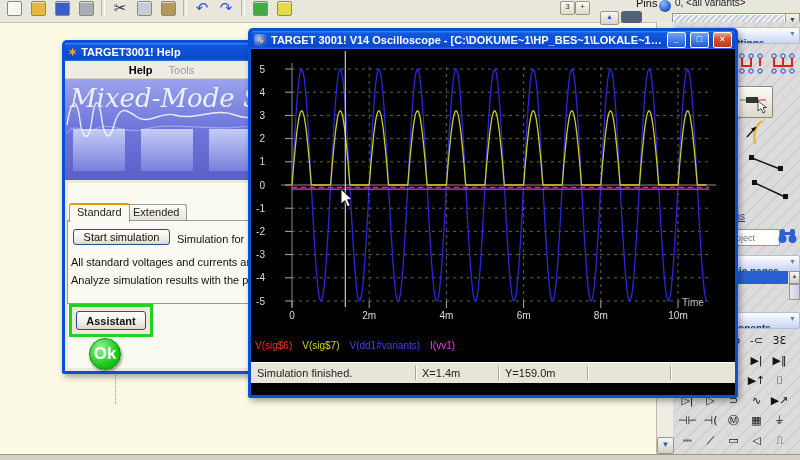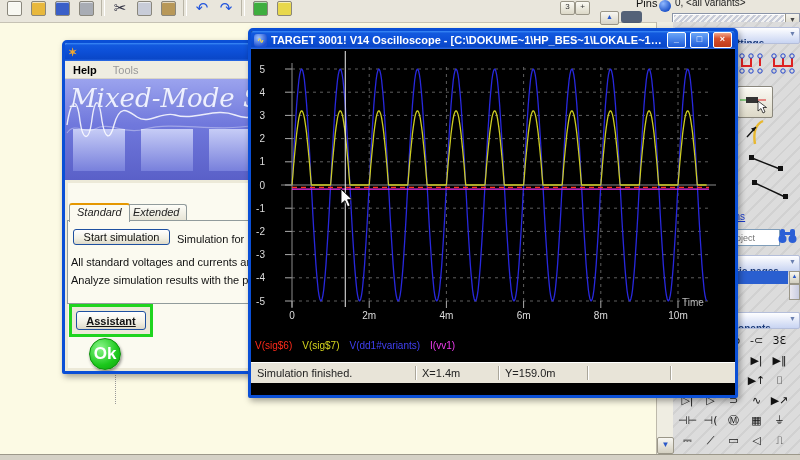--- a/index.html
+++ b/index.html
@@ -49,27 +49,27 @@
 
   
   .win{position:absolute;border:3px solid #0A4FD6;border-radius:5px 5px 2px 2px;background:#ECE9D8;box-shadow:2px 3px 6px rgba(0,0,0,.35);overflow:hidden;}
   .titlebar{height:18px;background:linear-gradient(180deg,#3C8CF8 0%,#1259DE 12%,#0D50D8 45%,#0A47C8 88%,#2E6FE8 100%);display:flex;align-items:center;padding:0 3px;gap:4px;color:#fff;font-weight:bold;font-size:11px;white-space:nowrap;}
   .titlebar .ttl{flex:1;overflow:hidden;text-overflow:ellipsis;}
   .tbtn{width:17px;height:14px;flex:0 0 auto;border:1px solid #fff;border-radius:2px;background:linear-gradient(#6AA6F8,#1E5BD8);color:#fff;font-size:9px;line-height:12px;text-align:center;}
   .tbtn.close{background:linear-gradient(#F2A88C,#D6502C 40%,#C03A18);}
 
   
   #help-win{left:62px;top:40px;width:193px;height:328px;z-index:5;}
-  .help-menubar{height:17px;background:#EFEDE1;border-bottom:1px solid #D8D4C8;display:flex;align-items:center;font-size:11px;gap:16px;padding:0 8px;}
+  .help-menubar{height:17px;background:#EFEDE1;border-bottom:1px solid #D8D4C8;display:flex;align-items:center;font-size:11px;gap:16px;padding:0 8px;justify-content:center;}
   .help-menubar .dim{color:#999;}
   .banner{position:relative;height:101px;background:linear-gradient(180deg,#9BA3EE 0%,#7078DC 45%,#5A60C8 100%);overflow:hidden;}
   .bsq{position:absolute;top:50px;width:52px;height:42px;background:linear-gradient(180deg,#C6CCF6,#7880DC);}
   .banner-text{position:absolute;left:5px;top:4px;font-family:"DejaVu Serif",serif;font-style:italic;font-size:26px;color:#EEF0FF;text-shadow:0 0 2px #8890D0;white-space:nowrap;}
   .help-content{position:absolute;left:3px;right:3px;top:140px;bottom:3px;background:#FBFAF0;}
-  .tab{position:absolute;height:16px;font-size:11px;padding:1px 7px 0;background:linear-gradient(#FDFDF8,#E4E1D2);border:1px solid #919B9C;border-bottom:none;border-radius:3px 3px 0 0;color:#222;font-style:italic;}
+  .tab{position:absolute;height:16px;font-size:11px;padding:1px 7px 0;background:linear-gradient(#FDFDF8,#E4E1D2);border:1px solid #919B9C;border-bottom:none;border-radius:3px 3px 0 0;color:#222;}
   .tab.active{background:#FBFAF0;border-top:2px solid #E59700;z-index:2;}
   .tabbox{position:absolute;left:2px;top:177px;width:184px;height:82px;border:1px solid #919B9C;background:#FBFAF0;}
   .xpbtn{background:linear-gradient(180deg,#FFFFFF,#F2F0E4 60%,#DDD9C8);border:1px solid #1E50A0;border-radius:3px;font-size:11px;color:#111;text-align:center;}
   .helpline{position:absolute;font-size:11px;color:#111;white-space:nowrap;}
   .assist-frame{position:absolute;left:4px;top:261px;width:78px;height:27px;border:3px solid #1FD41F;background:#ECE9D8;display:flex;align-items:center;justify-content:center;}
   .okbtn{position:absolute;left:24px;top:295px;width:30px;height:30px;border-radius:50%;border:1px solid #0B8F0B;background:radial-gradient(circle at 35% 30%,#8CF78C,#1CC81C 60%,#0E9E0E);color:#fff;font-weight:bold;font-size:17px;display:flex;align-items:center;justify-content:center;box-shadow:1px 2px 3px rgba(0,0,0,.4);}
 
   
   #scope-win{left:248px;top:28px;width:484px;height:364px;z-index:6;background:#000;}
   .scope-menubar{height:15px;background:#141414;display:flex;align-items:center;padding-left:4px;font-size:10px;color:#EEE;}
@@ -247,20 +247,21 @@
         <div class="comp">⟋</div>
         <div class="comp">▭</div>
         <div class="comp">◁</div>
         <div class="comp">⎍</div>
       </div>
   </div>
 
   <div class="win" id="help-win">
     <div class="titlebar">
       <span style="color:#F0A830;font-size:11px;">✶</span>
+      <span class="ttl">TARGET3001! Help</span>
     </div>
     <div class="help-menubar">
       <span style="font-weight:bold;">Help</span>
       <span class="dim">Tools</span>
     </div>
     <div class="banner">
       <div class="bsq" style="left:8px;"></div>
       <div class="bsq" style="left:76px;"></div>
       <div class="bsq" style="left:144px;"></div>
       <svg width="190" height="70" style="position:absolute;left:0;top:12px;">
@@ -271,21 +272,21 @@
     </div>
     <div class="help-content"></div>
     <div class="tab active" style="left:4px;top:160px;">Standard</div>
     <div class="tab" style="left:60px;top:161px;">Extended</div>
     <div class="tabbox"></div>
     <button class="xpbtn" style="position:absolute;left:8px;top:186px;width:97px;height:16px;">Start simulation</button>
     <span class="helpline" style="left:112px;top:190px;">Simulation for</span>
     <span class="helpline" style="left:6px;top:213px;">All standard voltages and currents are saved</span>
     <span class="helpline" style="left:6px;top:231px;">Analyze simulation results with the postprocess</span>
     <div class="assist-frame">
-      <button class="xpbtn" style="width:70px;height:19px;font-weight:bold;text-decoration:underline;">Assistant</button>
+      <button class="xpbtn" style="width:70px;height:19px;font-weight:bold;">Assistant</button>
     </div>
     <div class="okbtn">Ok</div>
   </div>
 
   <div class="win" id="scope-win">
     <div class="titlebar">
       <span style="width:13px;height:13px;border-radius:3px;background:radial-gradient(circle at 35% 30%,#9CC0FF,#1C4FD0 72%);color:#FFE040;font-size:8px;line-height:13px;text-align:center;">∿</span>
       <span class="ttl">TARGET 3001! V14 Oscilloscope - [C:\DOKUME~1\HP_BES~1\LOKALE~1\Tem...</span>
       <span class="tbtn">_</span>
       <span class="tbtn">□</span>

